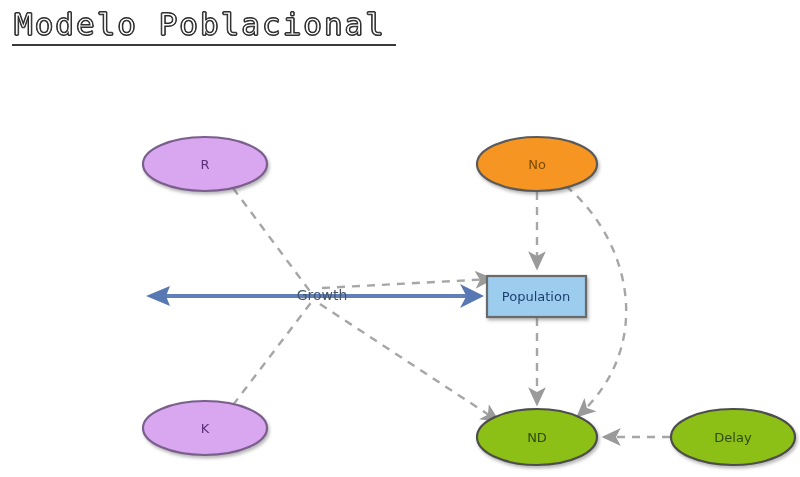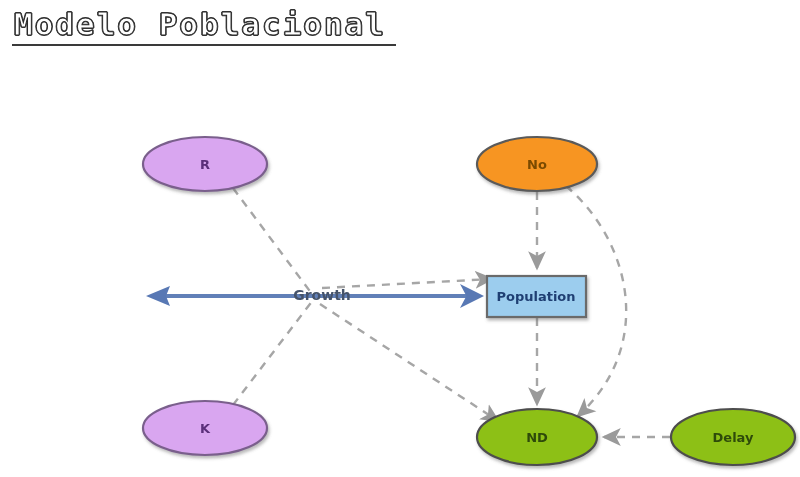--- a/index.html
+++ b/index.html
@@ -12,21 +12,20 @@
     height: 477px;
     position: relative;
     overflow: hidden;
     font-family: "Liberation Sans", sans-serif;
   }
   #canvas-root {
     position: absolute;
     inset: 0;
     width: 788px;
     height: 477px;
-    font-weight: bold;
   }
   #diagram-svg {
     position: absolute;
     left: 0;
     top: 0;
     width: 800px;
     height: 477px;
     display: block;
   }
   .page-title {

